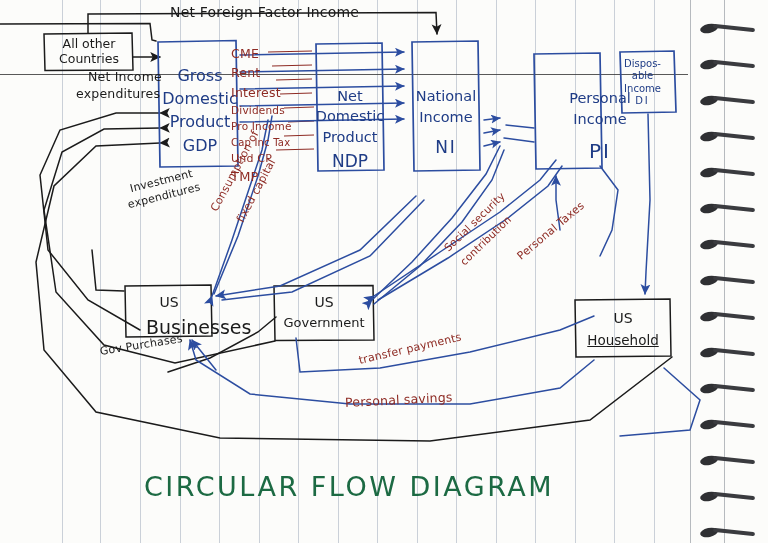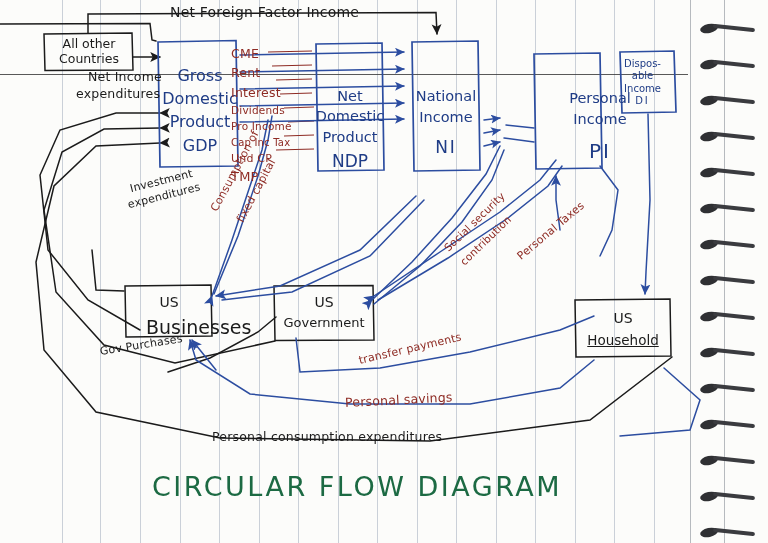--- a/index.html
+++ b/index.html
@@ -325,19 +325,16 @@
   </div>
 
   <div class="lbl red" style="left:345px;top:396px;font-size:12.5px;transform:rotate(-3deg);transform-origin:left center;">
     <div>Personal savings</div>
   </div>
 
   <div class="lbl blk" style="left:100px;top:346px;font-size:11px;transform:rotate(-9deg);transform-origin:left center;">
     <div>Gov Purchases</div>
   </div>
 
-  <div class="lbl blk" style="left:212px;top:430px;font-size:12.5px;">
-    <div>Personal consumption expenditures</div>
-  </div>
-
-  <div class="lbl grn title" style="left:152px;top:473px;">CIRCULAR FLOW DIAGRAM</div>
+
+  <div class="lbl grn title" style="left:144px;top:473px;">CIRCULAR FLOW DIAGRAM</div>
 
 </div>
 
 </body></html>

